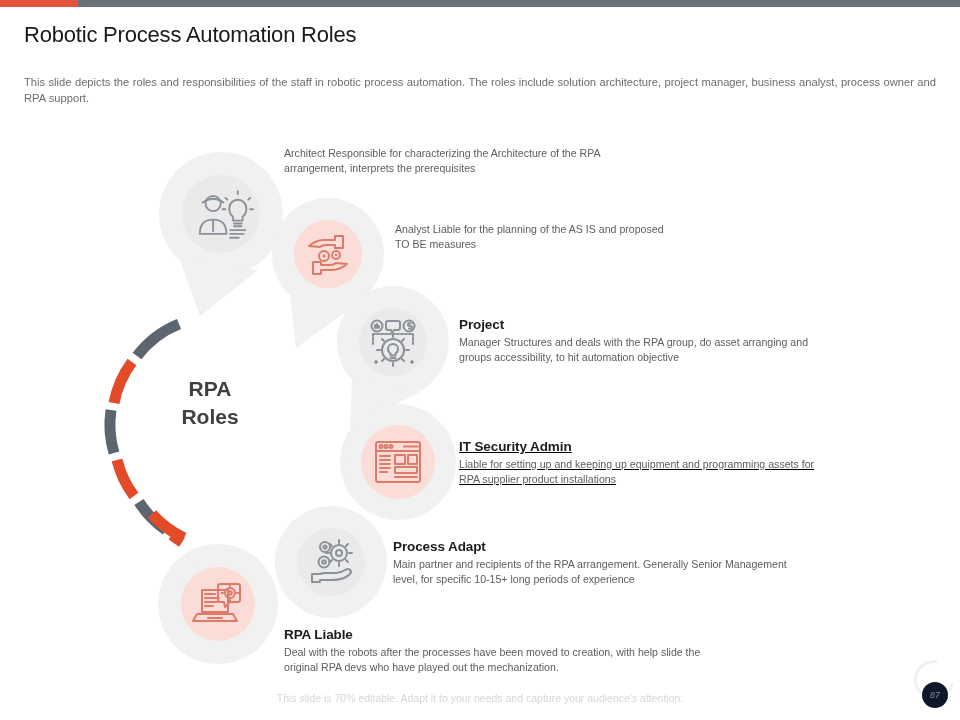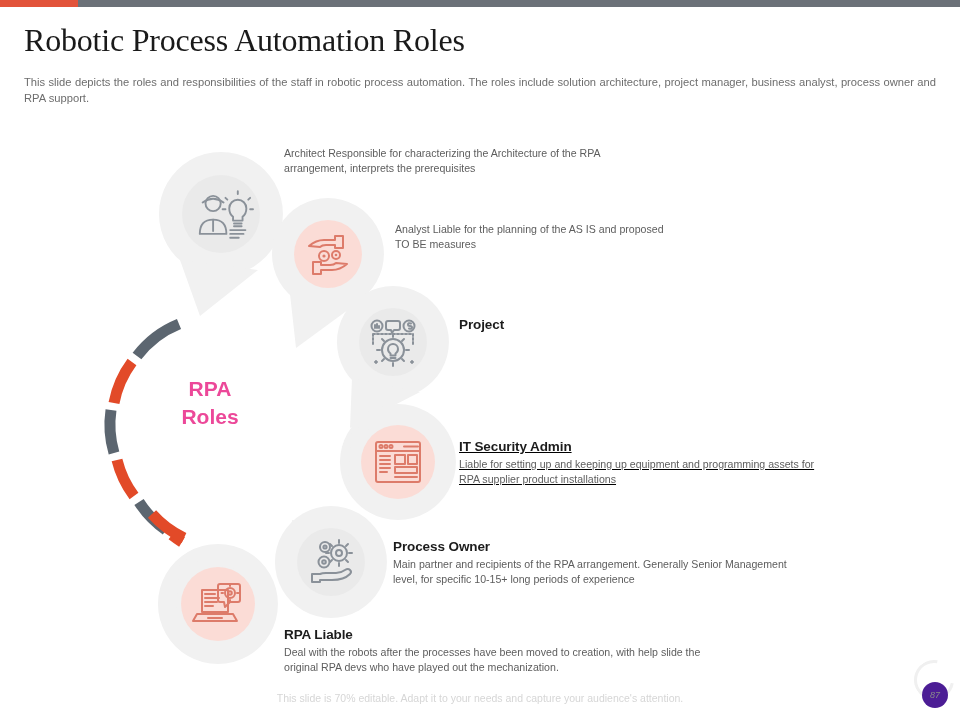--- a/index.html
+++ b/index.html
@@ -12,40 +12,40 @@
   }
 
   
   .topbar { position:absolute; top:0; left:0; width:960px; height:7px; display:flex; }
   .topbar .orange { width:78px; height:100%; background:#E2533A; }
   .topbar .gray   { flex:1; height:100%; background:#6B7178; }
 
   
   .slide-title {
     position:absolute; top:22px; left:24px;
-    font-size:32px; font-weight:400; color:#1a1a1a;
+    font-size:22px; font-weight:400; color:#1a1a1a;
     letter-spacing:-0.2px;
-    font-family:Liberation Serif, serif;
+    font-family:Liberation Sans, sans-serif;
   }
   .slide-subtitle {
     position:absolute; top:74px; left:24px; width:912px;
     font-size:11.2px; color:#6d6d6d; line-height:16px;
     text-align:justify;
   }
 
   
   .canvas { position:absolute; top:110px; left:0; width:960px; height:580px; }
   .bg-svg { position:absolute; top:0; left:0; }
 
   
   .hub-label {
     position:absolute;
     left:130px; top:265px; width:160px;
     text-align:center;
-    font-size:21px; font-weight:bold; color:#ec4899;
+    font-size:21px; font-weight:bold; color:#404040;
     line-height:28px;
     pointer-events:none;
   }
 
   
   .role-text { position:absolute; }
   .role-title {
     font-size:13.5px; font-weight:bold; color:#1c1c1c;
     margin-bottom:3px; letter-spacing:-0.1px;
   }
@@ -54,21 +54,21 @@
   }
 
   
   .footer-note {
     position:absolute; bottom:16px; left:0; width:960px;
     text-align:center; font-size:10.5px; color:#d6d6d6;
   }
   .page-num {
     position:absolute; right:12px; bottom:12px;
     width:26px; height:26px; border-radius:50%;
-    background:#4c1d95; color:#8a8a8a;
+    background:#0f172a; color:#8a8a8a;
     font-size:9px; display:flex; align-items:center; justify-content:center;font-style:italic;
   }
   .corner-mark {
     position:absolute; right:6px; bottom:20px;
     width:40px; height:40px; border-radius:50%;
     border:3px solid #f0f0f0; border-right-color:transparent;
     transform:rotate(-35deg);
   }
 </style>
 </head>
@@ -248,29 +248,30 @@
   <div class="role-text" style="left:284px; top:36px; width:380px;">
     <div class="role-desc">Architect Responsible for characterizing the Architecture of the RPA arrangement, interprets the prerequisites</div>
   </div>
 
   <div class="role-text" style="left:395px; top:112px; width:270px;">
     <div class="role-desc">Analyst Liable for the planning of the AS IS and proposed TO BE measures</div>
   </div>
 
   <div class="role-text" style="left:459px; top:207px; width:350px;">
     <div class="role-title">Project</div>
+    <div class="role-desc">Manager Structures and deals with the RPA group, do asset arranging and groups accessibility, to hit automation objective</div>
   </div>
 
   <div class="role-text" style="left:459px; top:329px; width:365px;text-decoration:underline;">
     <div class="role-title">IT Security Admin</div>
     <div class="role-desc">Liable for setting up and keeping up equipment and programming assets for RPA supplier product installations</div>
   </div>
 
   <div class="role-text" style="left:393px; top:429px; width:395px;">
-    <div class="role-title">Process Owner</div>
+    <div class="role-title">Process Adapt</div>
     <div class="role-desc">Main partner and recipients of the RPA arrangement. Generally Senior Management level, for specific 10-15+ long periods of experience</div>
   </div>
 
   <div class="role-text" style="left:284px; top:517px; width:430px;">
     <div class="role-title">RPA Liable</div>
     <div class="role-desc">Deal with the robots after the processes have been moved to creation, with help slide the original RPA devs who have played out the mechanization.</div>
   </div>
 </div>
 
 <div class="footer-note">This slide is 70% editable. Adapt it to your needs and capture your audience's attention.</div>

